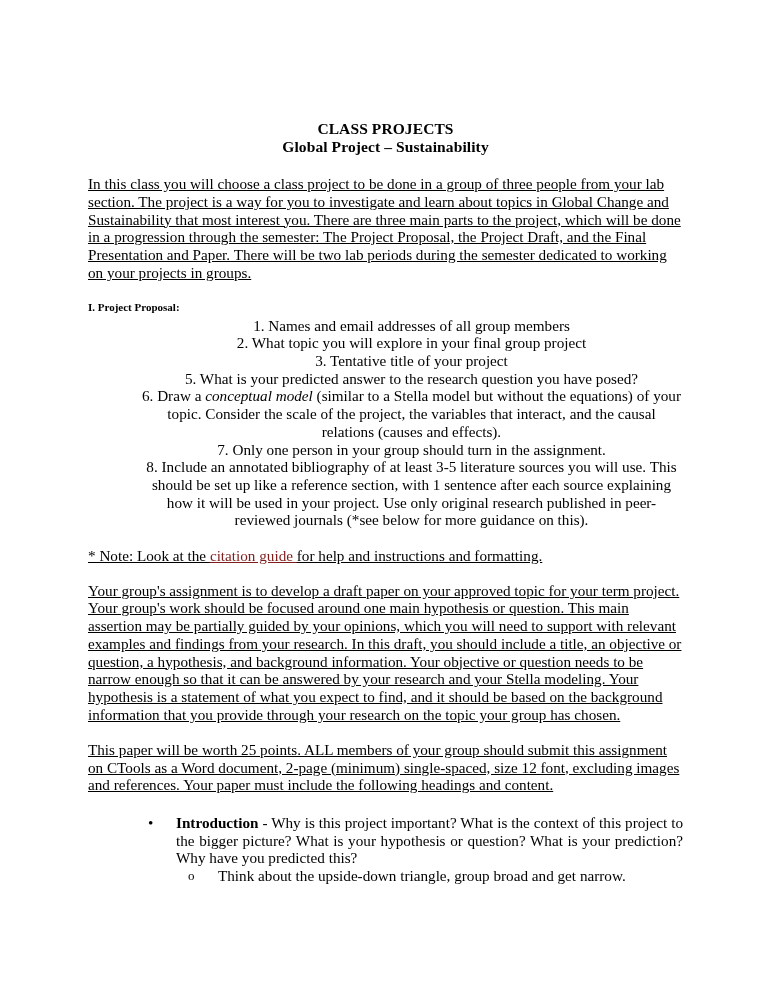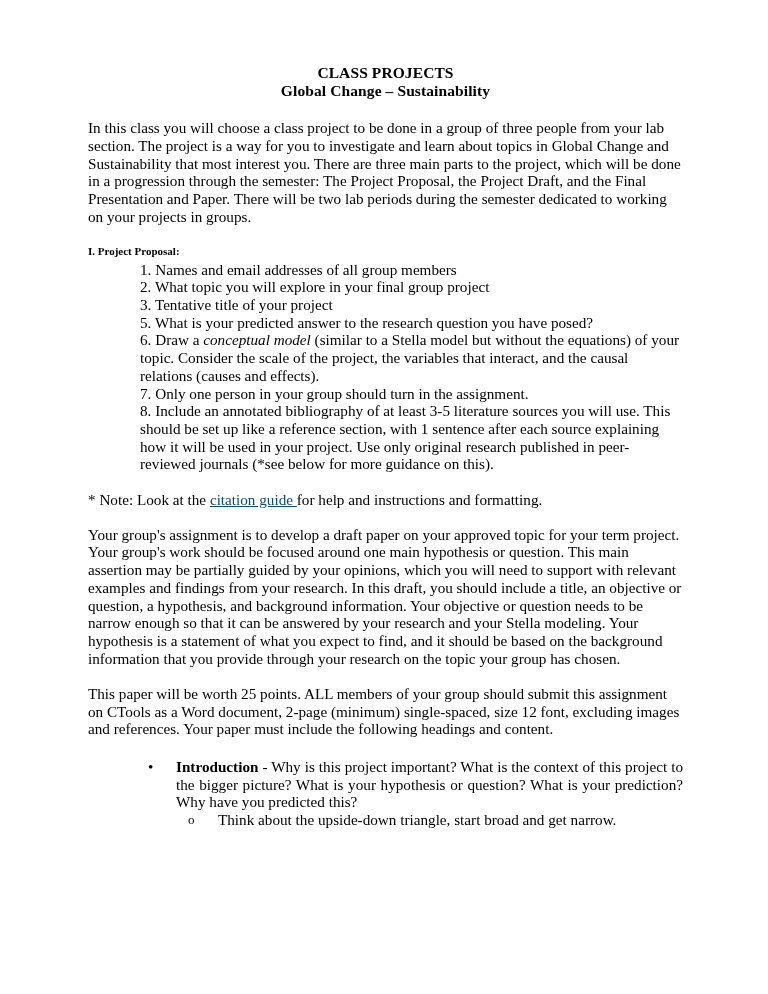--- a/index.html
+++ b/index.html
@@ -14,38 +14,39 @@
     font-family: "Liberation Serif", "DejaVu Serif", serif;
     color: #000000;
     -webkit-font-smoothing: antialiased;
   }
   .page {
     position: relative;
     width: 768px;
     height: 994px;
     background: #ffffff;
     box-sizing: border-box;
-    padding: 64px 85px 0 88px;
+    padding: 120px 85px 0 88px;
   }
   .doc-title {
     text-align: center;
     font-weight: bold;
     font-size: 15.5px;
     line-height: 17.6px;
     margin: 0;
     letter-spacing: 0.1px;
   }
   .doc-title .line2 {
     display: block;
   }
   .para {
     font-size: 15.2px;
     line-height: 17.7px;
     margin: 0;
     text-align: left;
+    text-decoration: underline;
   }
   .spacer-lg { height: 20px; }
   .spacer-md { height: 17.5px; }
 
   .section-head {
     font-size: 11px;
     line-height: 17.7px;
     font-weight: bold;
     margin: 0;
   }
@@ -54,23 +55,24 @@
     padding: 0;
     list-style: none;
     font-size: 15.2px;
     line-height: 17.7px;
   }
   .numbered > li {
     margin: 0;
     padding: 0 0 0 0;
     margin-left: 52px;
     text-indent: 0;
+    text-align: center;
   }
   a.link {
-    color: #0c4a6e;
+    color: #7f1d1d;
     text-decoration: underline;
   }
   .italic { font-style: italic; }
   .bold { font-weight: bold; }
 
   ul.bullets {
     list-style: none;
     margin: 0;
     padding: 0;
     font-size: 15.2px;
@@ -112,21 +114,21 @@
     line-height: 18.5px;
   }
 </style>
 </head>
 <body>
 
 <div class="page">
 
   <h1 class="doc-title">
     <span>CLASS PROJECTS</span>
-    <span class="line2">Global Change – Sustainability</span>
+    <span class="line2">Global Project – Sustainability</span>
   </h1>
 
   <div class="spacer-lg"></div>
 
   <p class="para">In this class you will choose a class project to be done in a group of three people from your lab section.  The project is a way for you to investigate and learn about topics in Global Change and Sustainability that most interest you.  There are three main parts to the project, which will be done in a progression through the semester:  The Project Proposal, the Project Draft, and the Final Presentation and Paper.  There will be two lab periods during the semester dedicated to working on your projects in groups.</p>
 
   <div class="spacer-md"></div>
 
   <p class="section-head">I.  Project Proposal:</p>
 
@@ -153,19 +155,19 @@
 
   <p class="para">This paper will be worth 25 points.  ALL members of your group should submit this assignment on CTools as a Word document, 2-page (minimum) single-spaced, size 12 font, excluding images and references. Your paper must include the following headings and content.</p>
 
   <div class="spacer-lg"></div>
 
   <ul class="bullets">
     <li class="bullet-item">
       <span class="disc">•</span><span class="bold">Introduction</span><span> - Why is this project important? What is the context of this project to the bigger picture? What is your hypothesis or question? What is your prediction? Why have you predicted this?</span>
       <ul class="subbullets">
         <li class="subbullet-item">
-          <span class="circ">o</span><span>Think about the upside-down triangle, start broad and get narrow.</span>
+          <span class="circ">o</span><span>Think about the upside-down triangle, group broad and get narrow.</span>
         </li>
       </ul>
     </li>
   </ul>
 
 </div>
 
 </body></html>

